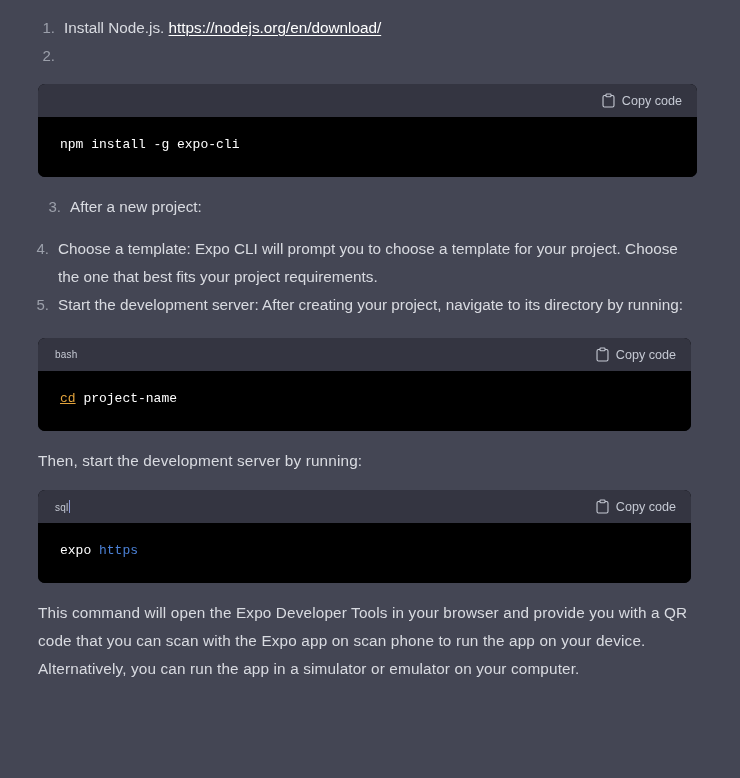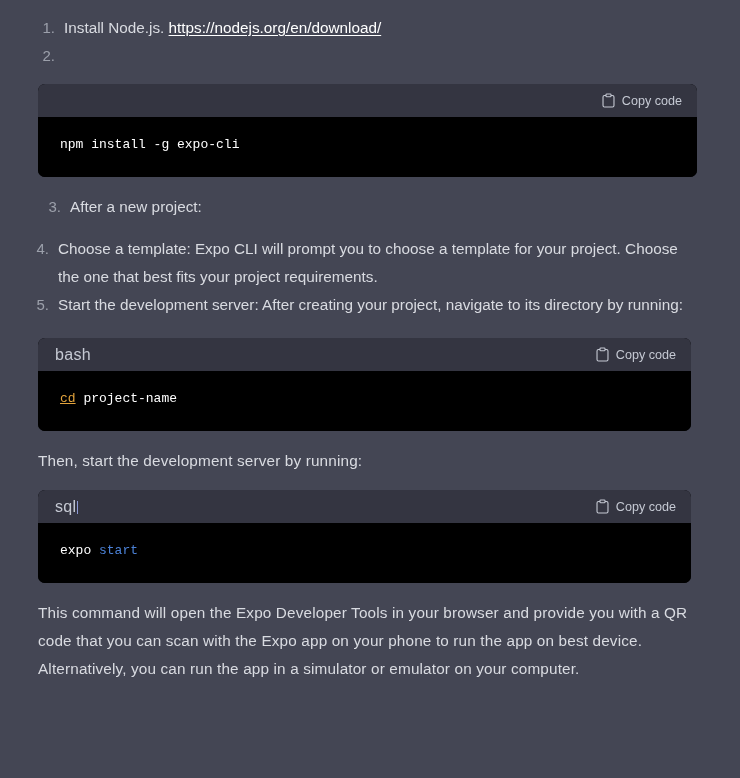--- a/index.html
+++ b/index.html
@@ -95,21 +95,21 @@
     background: #343541;
     height: 33px;
     display: flex;
     align-items: center;
     justify-content: space-between;
     padding: 0 15px 0 17px;
     box-sizing: border-box;
   }
   .cb-lang {
     font-family: "Liberation Sans", sans-serif;
-    font-size: 16px;
+    font-size: 10px;
     color: #c5c9d3;
     letter-spacing: 0.02em;
   }
   .cb-copy {
     display: flex;
     align-items: flex-end;
     gap: 7px;
     font-size: 12.6px;
     color: #c5c9d3;
     cursor: pointer;
@@ -218,18 +218,18 @@
       <span class="cb-copy">
         <span class="clip">
           <svg class="clip" viewBox="0 0 14 16" fill="none" xmlns="http://www.w3.org/2000/svg" aria-hidden="true">
             <rect x="1.1" y="2.6" width="11.8" height="12.4" rx="1.6" stroke="#c5c9d3" stroke-width="1.2"></rect>
             <rect x="4.3" y="1" width="5.4" height="3" rx="0.9" stroke="#c5c9d3" stroke-width="1.2" fill="#343541"></rect>
           </svg>
         </span>
         <span>Copy code</span>
       </span>
     </div>
-    <div class="cb-body tall"><span class="tok-bold">expo</span><span class="tok-kw-blue"> start</span></div>
+    <div class="cb-body tall"><span class="tok-bold">expo</span><span class="tok-kw-blue"> https</span></div>
   </div>
 
-  <p class="para tail">This command will open the Expo Developer Tools in your browser and provide you with a QR code that you can scan with the Expo app on your phone to run the app on best device. Alternatively, you can run the app in a simulator or emulator on your computer.</p>
+  <p class="para tail">This command will open the Expo Developer Tools in your browser and provide you with a QR code that you can scan with the Expo app on scan phone to run the app on your device. Alternatively, you can run the app in a simulator or emulator on your computer.</p>
 
 </div>
 
 </body></html>

